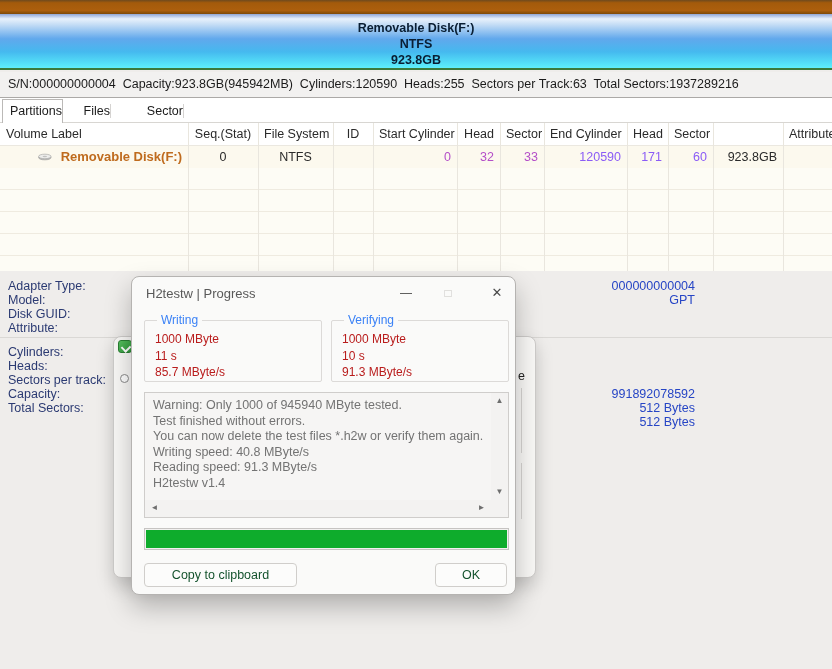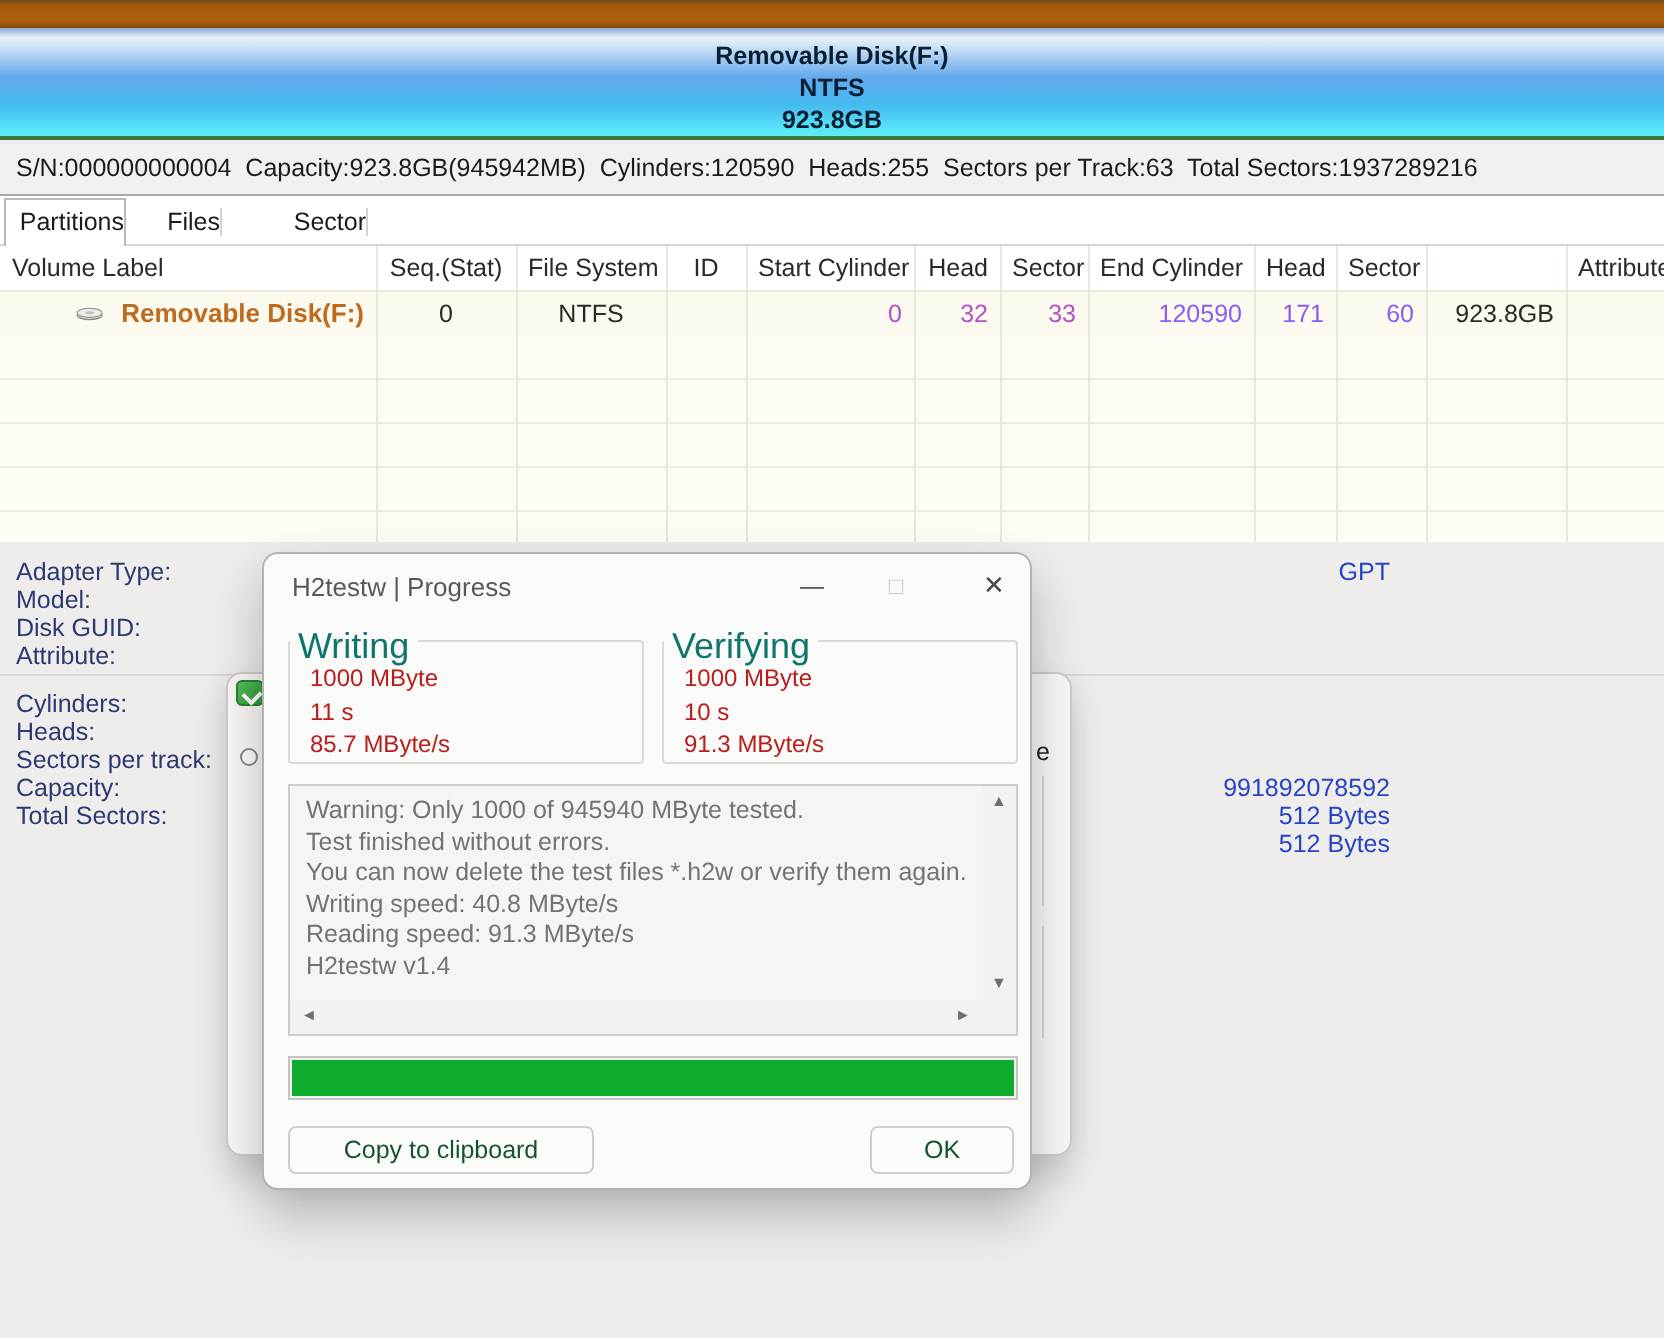--- a/index.html
+++ b/index.html
@@ -63,21 +63,21 @@
   
   .dialog { position:absolute; left:131px; top:276px; width:385px; height:319px; background:#FAFAF9;
     border:1px solid #B5B3B1; border-radius:8px; box-shadow:0 12px 26px rgba(0,0,0,0.25); z-index:10; }
   .dtitlebar { position:absolute; left:0; top:0; width:100%; height:32px; }
   .dtitle { position:absolute; left:14px; top:9px; font-size:13px; color:#595959; }
   .winbtn { position:absolute; top:4px; width:26px; height:24px; text-align:center; line-height:24px; font-size:12px; color:#4A4A4A; cursor:default; }
   .btn-min { left:261px; } .btn-max { left:303px; color:#C9C7C5; } .btn-close { left:352px; font-size:13px; }
 
   .groupbox { position:absolute; top:43px; width:178px; height:62px; border:1px solid #DCDAD8; border-radius:2px; }
   .gb-writing { left:12px; } .gb-verifying { left:199px; }
-  .gb-legend { position:absolute; left:0; top:-8px; background:#FAFAF9; padding:0 4px; font-size:18px; color:#0f766e; }
+  .gb-legend { position:absolute; left:12px; top:-8px; background:#FAFAF9; padding:0 4px; font-size:12px; color:#3b82f6; }
   .gb-lines { padding:10px 0 0 10px; font-size:12px; color:#b91c1c; line-height:16.5px; }
 
   .logbox { position:absolute; left:12px; top:115px; width:365px; height:126px; background:#F6F5F4; border:1px solid #CFCDCB; }
   .logtext { position:absolute; left:0; top:0; width:346px; height:107px; padding:5px 4px 0 8px; font-size:12.5px; color:#737373; line-height:15.5px; overflow:hidden; white-space:nowrap; }
   .vscroll { position:absolute; right:0; top:0; width:17px; height:107px; background:#F3F2F1; }
   .hscroll { position:absolute; left:0; bottom:0; width:346px; height:17px; background:#F3F2F1; }
   .scorner { position:absolute; right:0; bottom:0; width:17px; height:17px; background:#F3F2F1; }
   .sarrow { position:absolute; font-size:8px; color:#6E6E6E; width:17px; height:14px; text-align:center; line-height:14px; }
   .sa-up{ top:1px; } .sa-down{ bottom:1px; } .sa-left{ left:1px; top:1px; } .sa-right{ right:1px; top:1px; }
 
@@ -166,20 +166,21 @@
   </div>
 
   <div class="panel">
     <div class="plabels pl-top">
       <div>Adapter Type:</div>
       <div>Model:</div>
       <div>Disk GUID:</div>
       <div>Attribute:</div>
     </div>
     <div class="pvalues pv-top">
+      <div>000000000004</div>
       <div>GPT</div>
     </div>
     <div class="panel-sep"></div>
     <div class="plabels pl-bottom">
       <div>Cylinders:</div>
       <div>Heads:</div>
       <div>Sectors per track:</div>
       <div>Capacity:</div>
       <div>Total Sectors:</div>
     </div>

